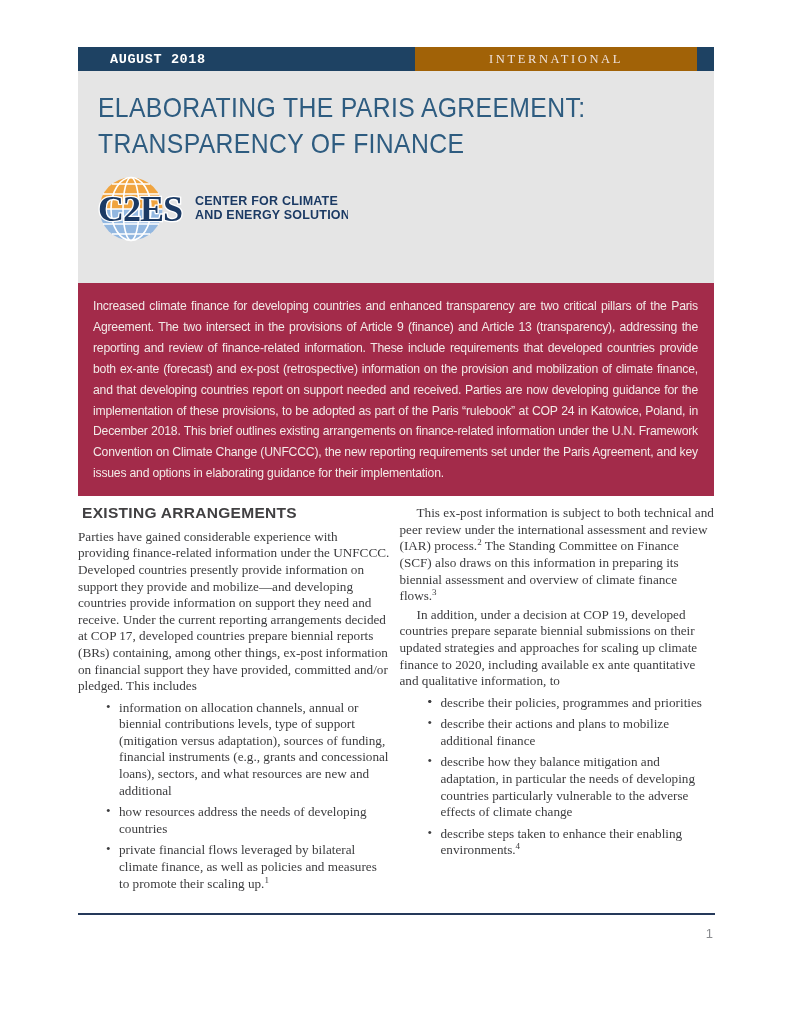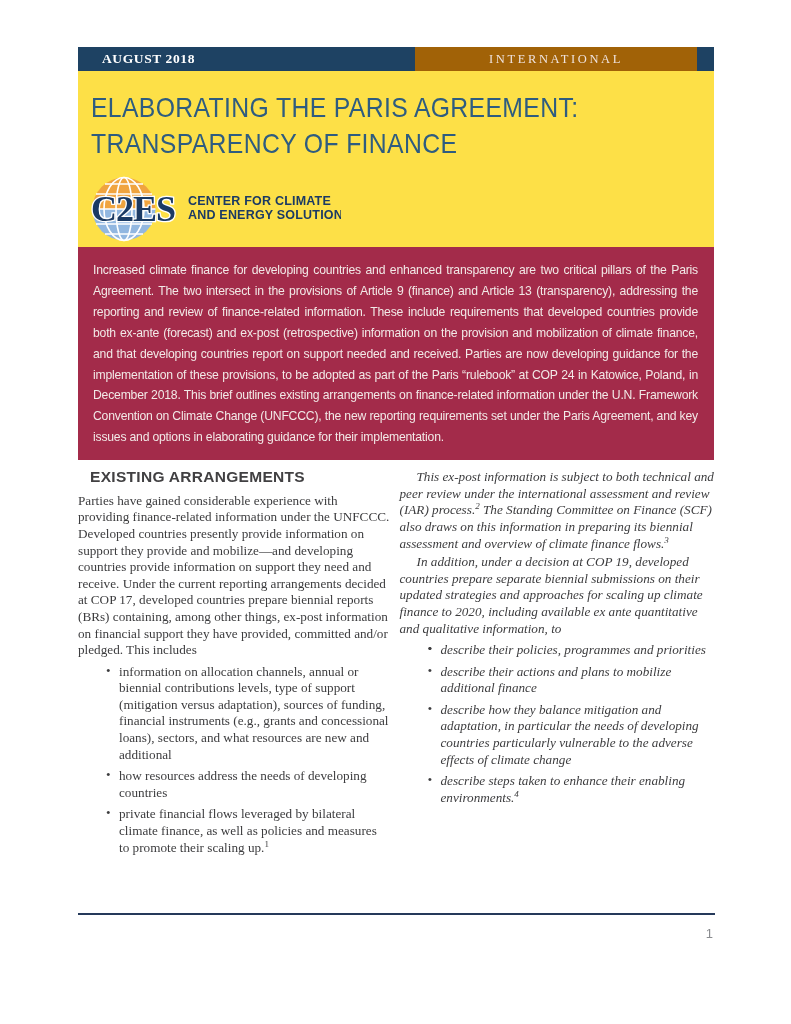--- a/index.html
+++ b/index.html
@@ -6,33 +6,33 @@
   .page{
     position:relative;width:791px;height:1024px;background:#ffffff;
     font-family:"Liberation Serif",serif;overflow:hidden;
   }
   .content-col{margin:0 77px 0 78px;}
 
   
   .masthead{margin-top:47px;height:24px;display:flex;}
   .masthead-date{
     width:337px;background:#1e4263;color:#ffffff;display:flex;align-items:center;
-    padding-left:24px;box-sizing:border-box;
-    font-family:Liberation Serif, serif;font-weight:bold;font-size:13.5px;letter-spacing:0.6px;
+    padding-left:32px;box-sizing:border-box;
+    font-family:Liberation Mono, monospace;font-weight:bold;font-size:13.5px;letter-spacing:0.6px;
   }
   .masthead-cat{
     flex:1;background:#a16207;color:#efe3df;display:flex;align-items:center;justify-content:center;
     font-family:"Liberation Serif",serif;font-size:12.5px;letter-spacing:2.6px;font-weight:400;
   }
   .masthead-end{width:17px;background:#1e4263;}
 
   
   .hero{
-    height:176px;background:#fde047;box-sizing:border-box;
-    padding:19px 14px 0 13px;
+    height:212px;background:#e5e5e5;box-sizing:border-box;
+    padding:19px 14px 0 20px;
   }
   .doc-title{
     font-family:"Liberation Sans",sans-serif;font-weight:400;
     font-size:27.5px;line-height:36px;color:#2e5c80;letter-spacing:0.4px;
     transform:scaleX(0.9);transform-origin:left top;white-space:nowrap;
   }
   .logo-row{margin-top:14px;height:66px;}
   .byline{
     margin-top:10px;font-family:"Liberation Sans",sans-serif;
     font-size:16.5px;color:#44809f;letter-spacing:0.2px;
@@ -44,23 +44,23 @@
     padding:13px 16px 12px 15px;
   }
   .abstract p{
     margin:0;color:#f2e9e7;font-family:"Liberation Sans",sans-serif;
     font-size:12.2px;line-height:20.9px;letter-spacing:-0.2px;text-align:justify;
   }
 
   
   .main{display:flex;gap:10px;margin-top:9px;color:#3c3c3e;}
   .col{width:312px;font-size:13.2px;line-height:16.6px;}
-  .col.right{width:315px;font-style:italic;}
+  .col.right{width:315px;}
   .col h2{
-    margin:0 0 7px 12px;font-family:"Liberation Sans",sans-serif;
+    margin:0 0 7px 4px;font-family:"Liberation Sans",sans-serif;
     font-size:15.5px;font-weight:700;color:#414042;letter-spacing:0.3px;
   }
   .col p{margin:0;}
   .col p.indent{text-indent:17px;}
   .col p + p{margin-top:2px;}
   .bullets{list-style:none;margin:5px 0 0 0;padding:0;}
   .bullets li{position:relative;padding-left:41px;margin-bottom:5px;}
   .bullets .dot{position:absolute;left:28px;top:-1px;font-size:13px;}
   sup{font-size:9px;line-height:0;}
 

